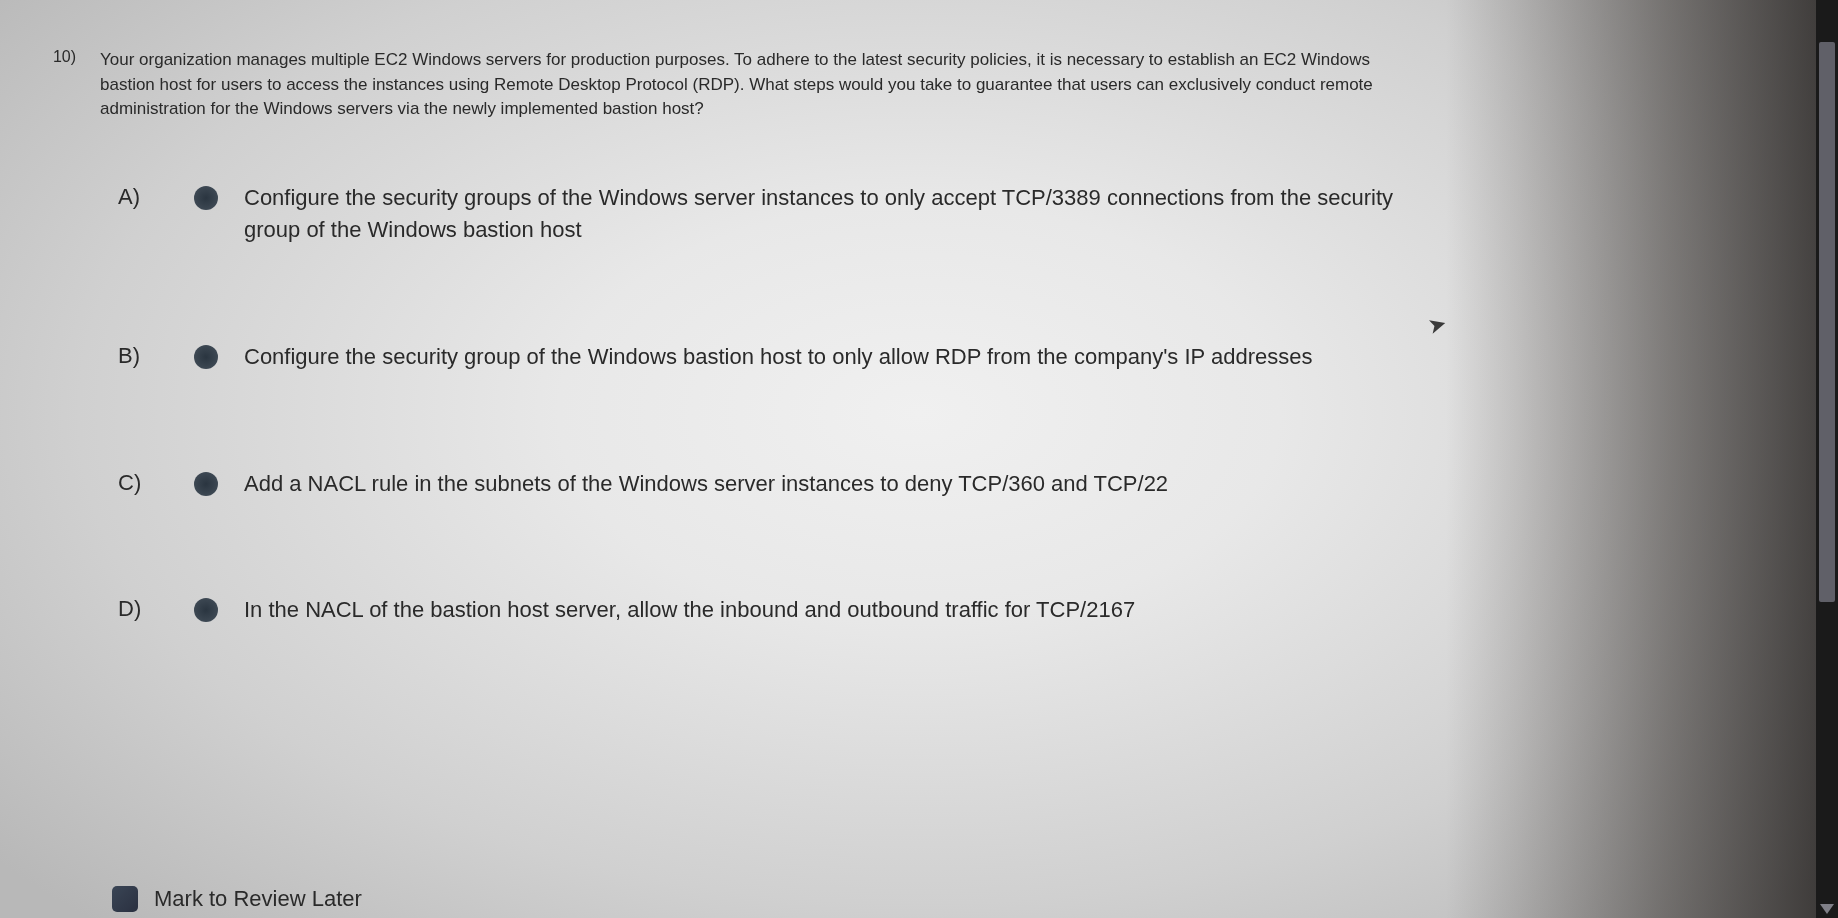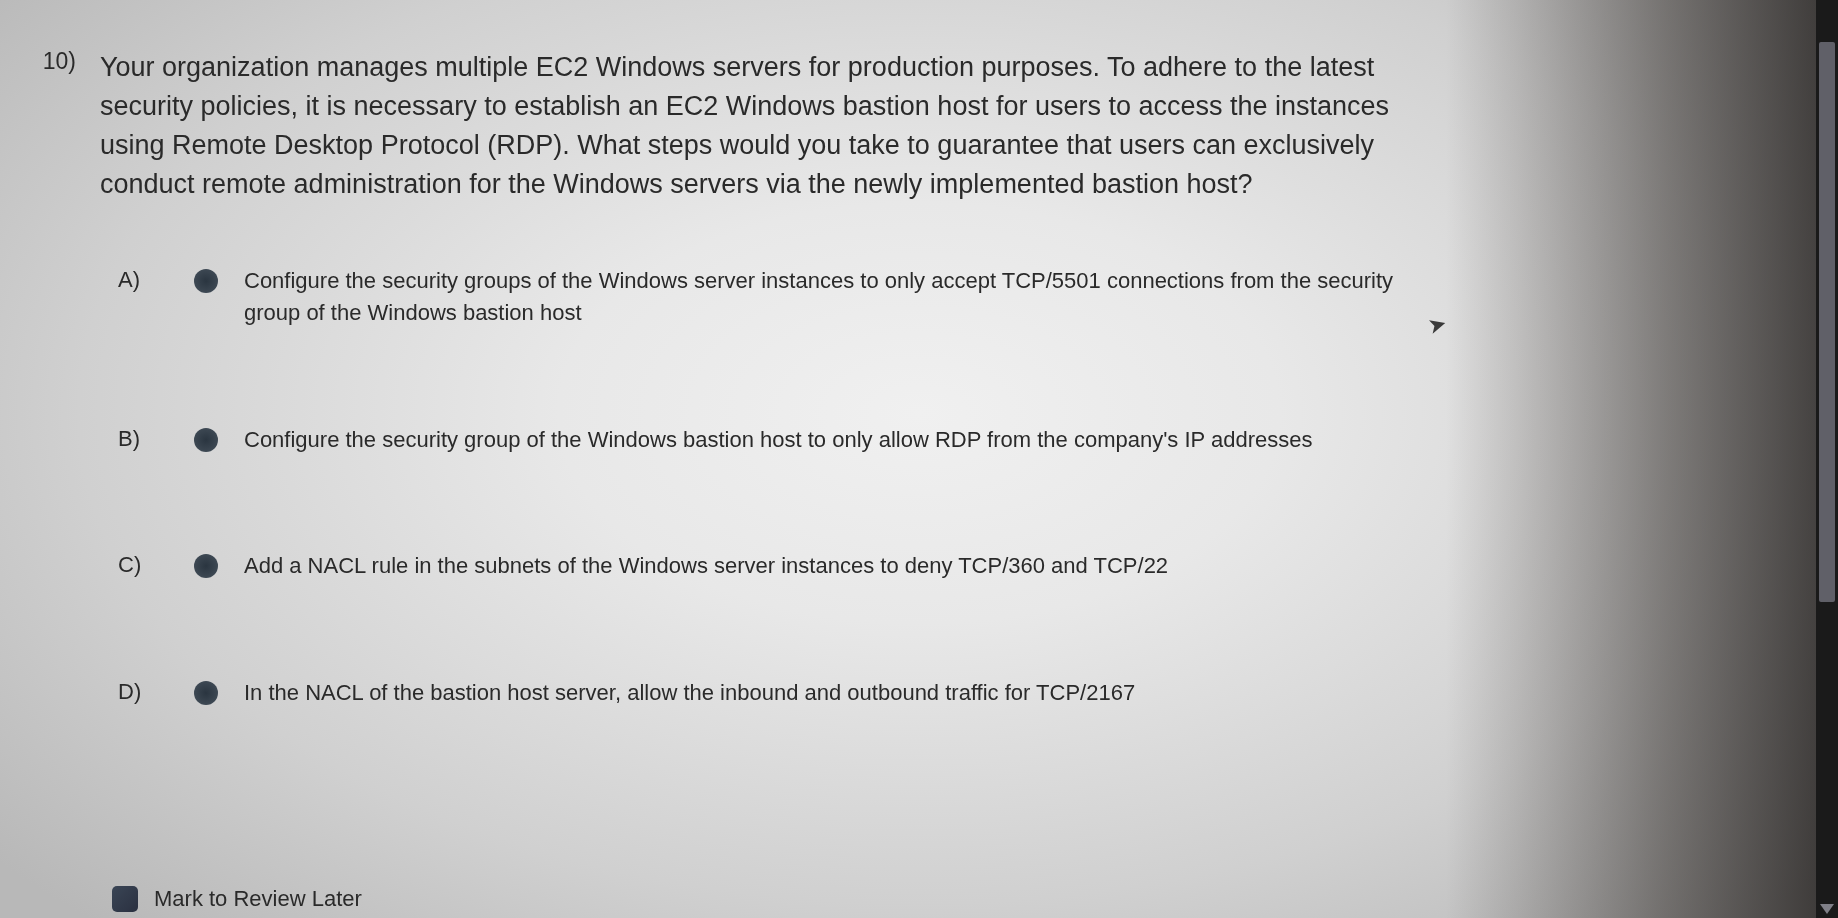--- a/index.html
+++ b/index.html
@@ -27,27 +27,27 @@
       width: 1446px;
       height: 918px;
       padding: 48px 40px 0 28px;
     }
     .question-row {
       display: flex;
       gap: 24px;
       margin-bottom: 60px;
     }
     .question-number {
-      font-size: 23px;
+      font-size: 16px;
       color: #2a2a2a;
       min-width: 48px;
       text-align: right;
     }
     .question-text {
-      font-size: 27px;
+      font-size: 17px;
       line-height: 1.45;
       color: #2a2a2a;
       flex: 1;
     }
     .options-container {
       padding-left: 90px;
       display: flex;
       flex-direction: column;
       gap: 94px;
     }
@@ -159,21 +159,21 @@
   <div class="question-row">
     <div class="question-number">10)</div>
     <div class="question-text">Your organization manages multiple EC2 Windows servers for production purposes. To adhere to the latest security policies, it is necessary to establish an EC2 Windows bastion host for users to access the instances using Remote Desktop Protocol (RDP). What steps would you take to guarantee that users can exclusively conduct remote administration for the Windows servers via the newly implemented bastion host?</div>
   </div>
 
   <div class="options-container">
     <div class="option-row">
       <div class="option-letter">A)</div>
       <div class="radio-wrapper">
         <div class="radio-button"></div>
-        <div class="option-text">Configure the security groups of the Windows server instances to only accept TCP/5501 connections from the security group of the Windows bastion host</div>
+        <div class="option-text">Configure the security groups of the Windows server instances to only accept TCP/3389 connections from the security group of the Windows bastion host</div>
       </div>
     </div>
 
     <div class="option-row">
       <div class="option-letter">B)</div>
       <div class="radio-wrapper">
         <div class="radio-button"></div>
         <div class="option-text">Configure the security group of the Windows bastion host to only allow RDP from the company's IP addresses</div>
       </div>
     </div>

